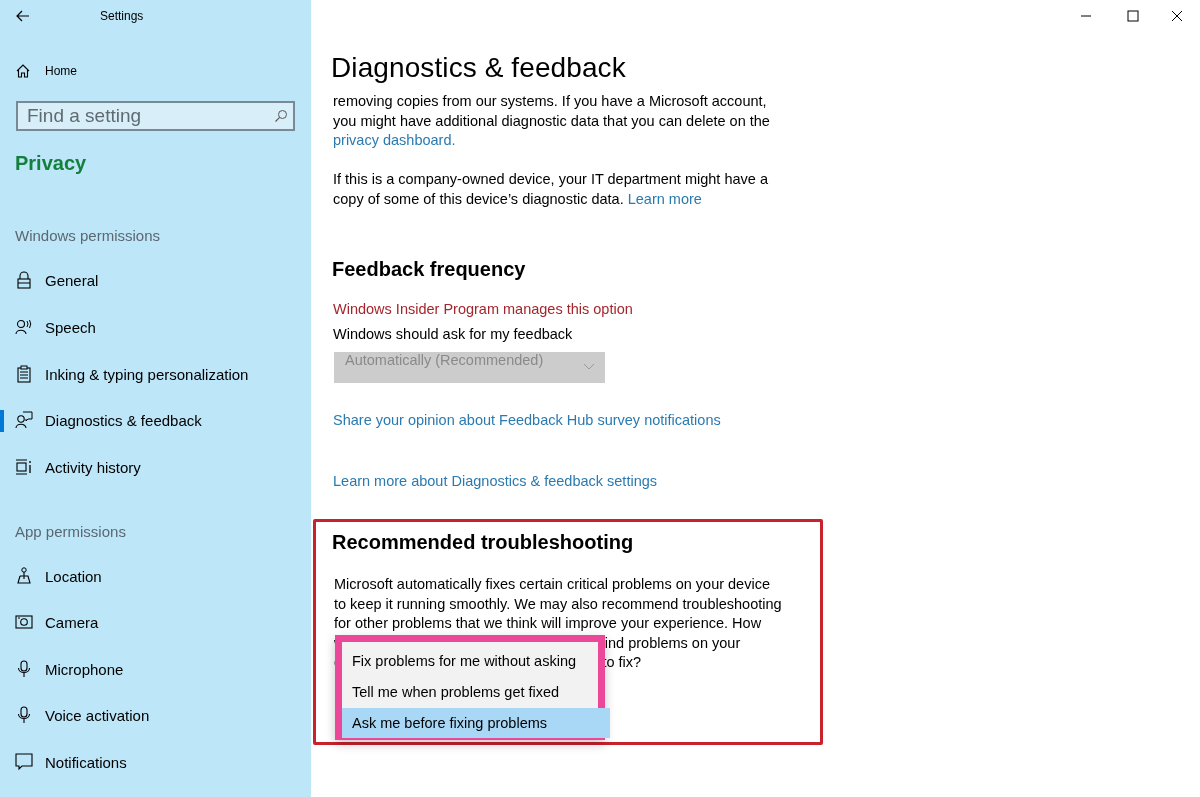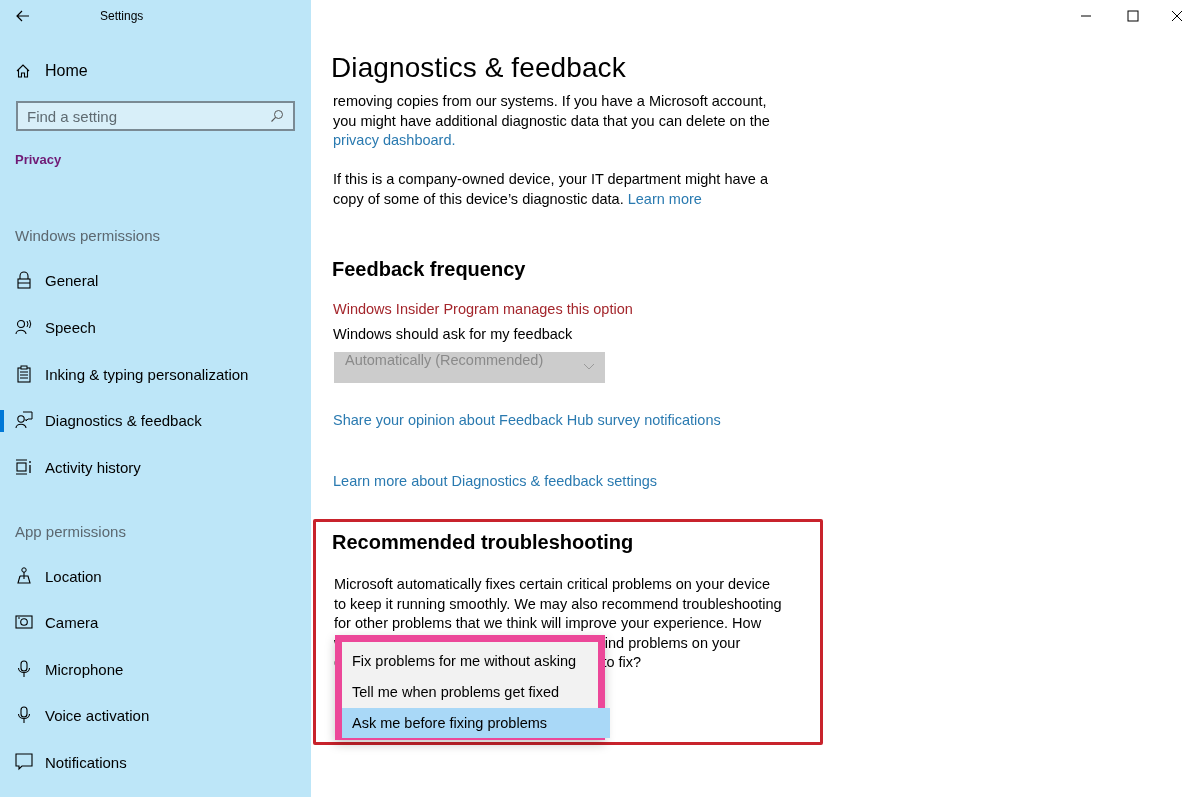--- a/index.html
+++ b/index.html
@@ -6,28 +6,28 @@
   html, body { width: 1200px; height: 797px; overflow: hidden; background: #ffffff; }
   body { font-family: "Liberation Sans", "DejaVu Sans", sans-serif; color: #000; position: relative; }
 
   
   .sidebar { position: absolute; left: 0; top: 0; width: 311px; height: 797px; background: #bde6f8; }
   .titlebar { position: absolute; left: 0; top: 0; height: 32px; width: 311px; }
   .back-btn { position: absolute; left: 10px; top: 4px; width: 26px; height: 24px; display: flex; align-items: center; justify-content: center; }
   .app-title { position: absolute; left: 60px; top: 9px; font-size: 12px; color: #000; margin-left: 40px; }
 
   .nav-home { position: absolute; left: 15px; top: 57px; height: 28px; display: flex; align-items: center; }
-  .nav-home .lbl { font-size: 16px; margin-left: 14px; color: #000; }
+  .nav-home .lbl { font-size: 12px; margin-left: 14px; color: #000; }
 
   .search { position: absolute; left: 16px; top: 101px; width: 279px; height: 30px; border: 2px solid #7a8a94; background: #d8eff9; display: flex; align-items: center; padding-left: 9px; }
-  .search input { border: none; background: transparent; font-family: "Liberation Sans", sans-serif; font-size: 15px; color: #555; outline: none; flex: 1; }
+  .search input { border: none; background: transparent; font-family: "Liberation Sans", sans-serif; font-size: 19px; color: #555; outline: none; flex: 1; }
   .search input::placeholder { color: #5f6b72; }
   .search .sicon { width: 24px; height: 24px; display: flex; align-items: center; justify-content: center; margin-right: 4px; }
 
-  .section-privacy { position: absolute; left: 15px; top: 152px; font-size: 13px; font-weight: bold; color: #701a75; }
+  .section-privacy { position: absolute; left: 15px; top: 152px; font-size: 20px; font-weight: bold; color: #15803d; }
   .group-label { position: absolute; left: 15px; font-size: 15px; color: #5c6870; }
 
   .nav-item { position: absolute; left: 0; width: 259px; height: 36px; display: flex; align-items: center; }
   .nav-item .ico { position: absolute; left: 15px; width: 18px; height: 18px; display: flex; align-items: center; justify-content: center; }
   .nav-item .lbl { position: absolute; left: 45px; font-size: 15px; color: #000; white-space: nowrap; }
   .nav-item .sel-bar { position: absolute; left: 0; top: 8px; width: 4px; height: 22px; background: #0078d7; }
 
   
   .winctl { position: absolute; top: 0; height: 32px; width: 46px; display: flex; align-items: center; justify-content: center; }
 

